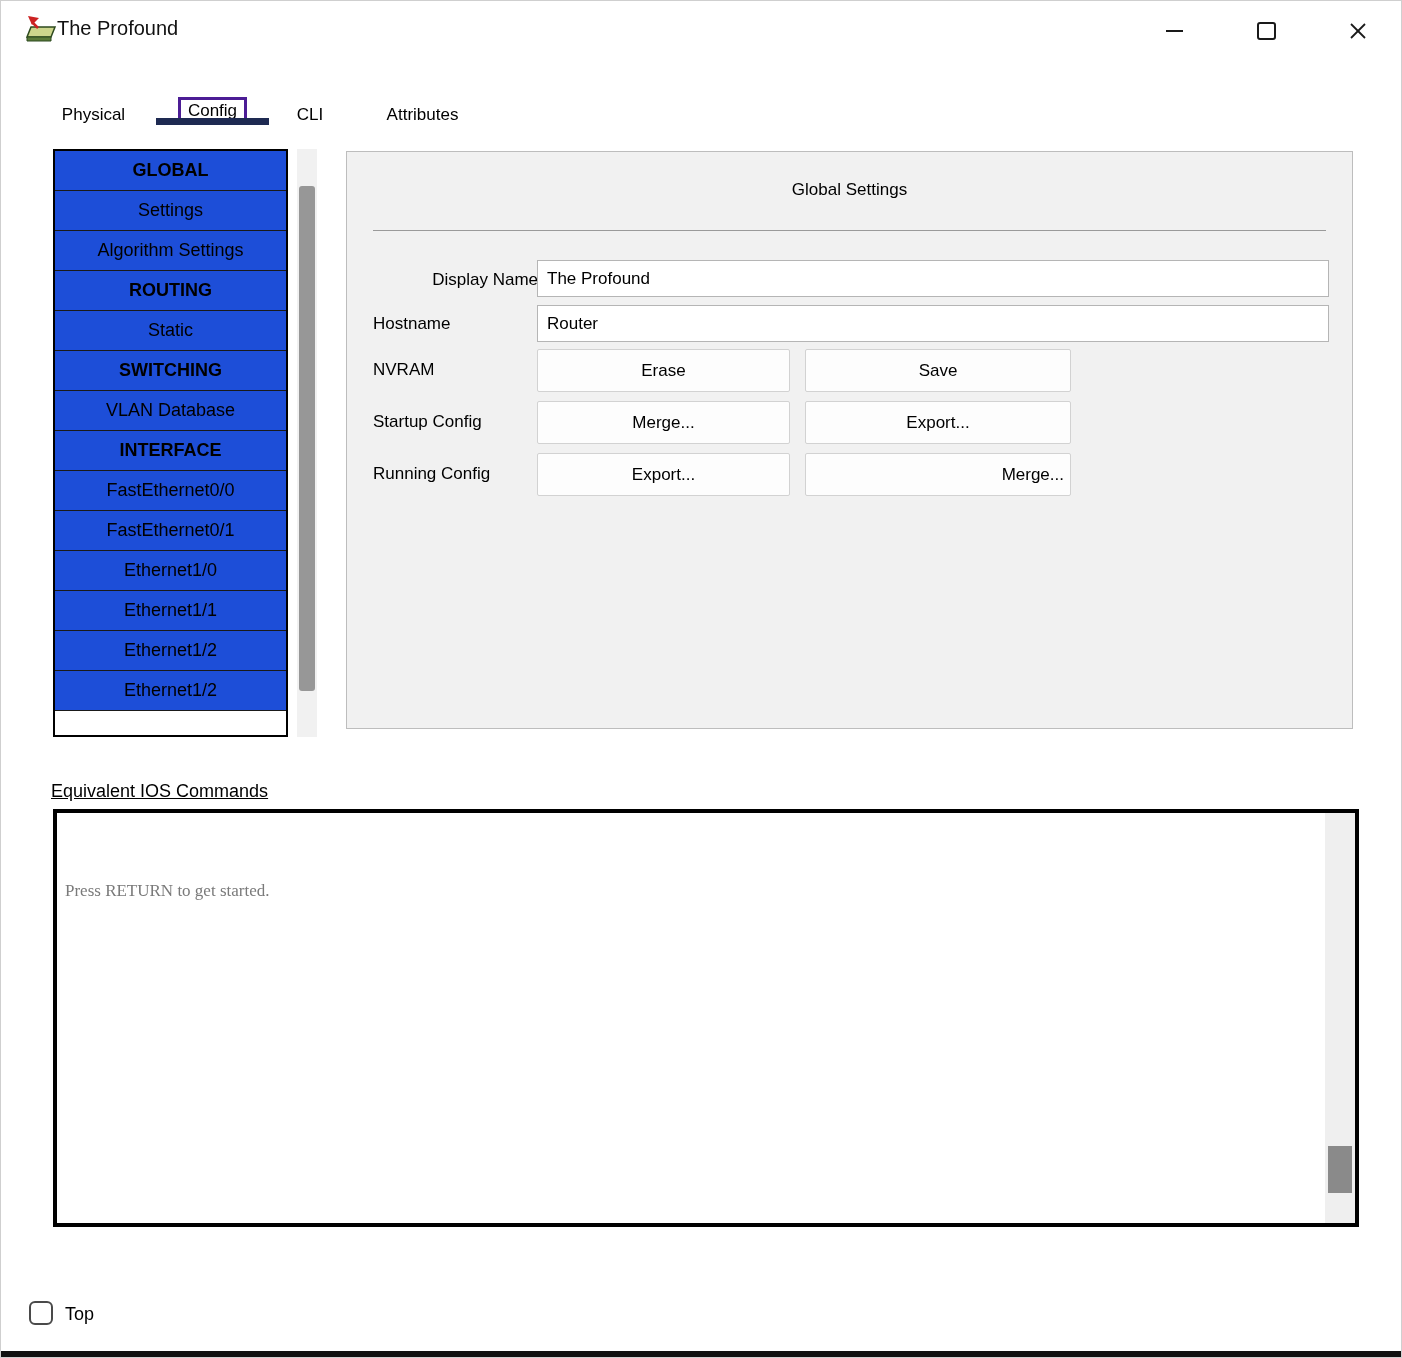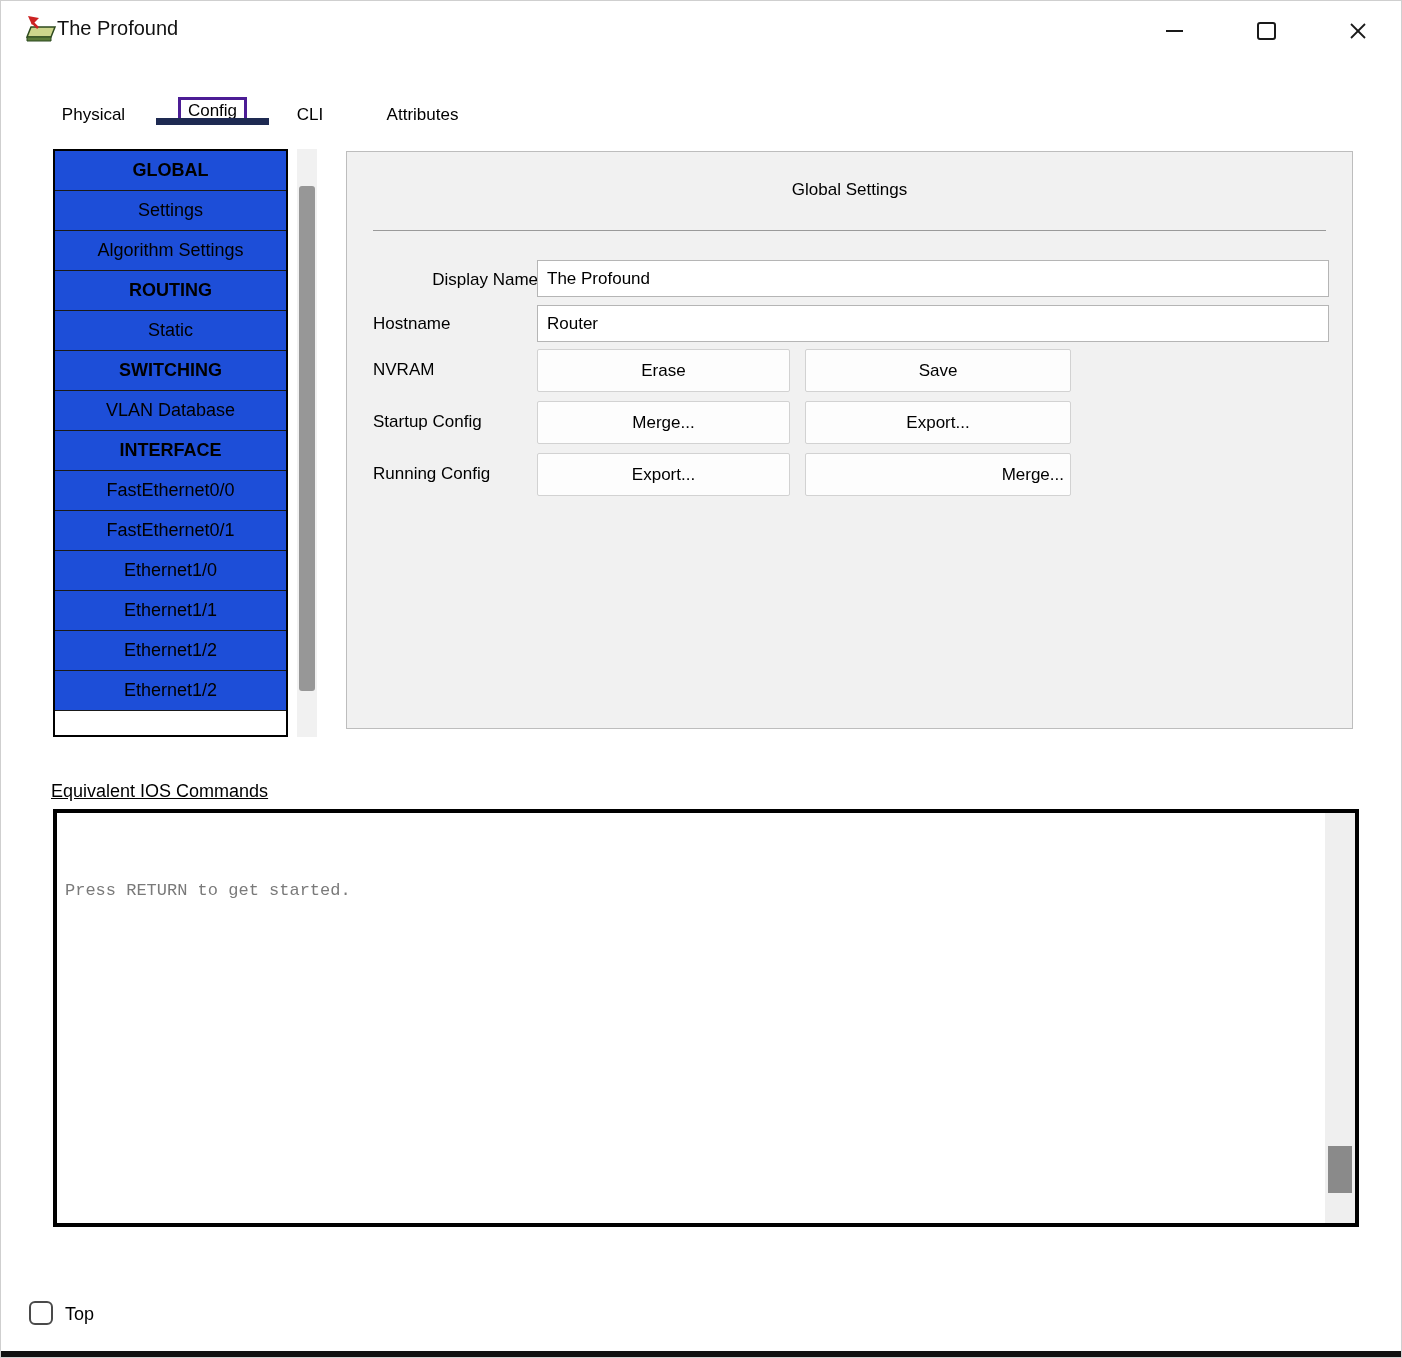--- a/index.html
+++ b/index.html
@@ -38,21 +38,21 @@
   .panel-title{position:absolute;left:0;right:0;top:28px;text-align:center;font-size:17px;}
   .panel-sep{position:absolute;left:26px;right:26px;top:78px;border-top:1px solid #9a9a9a;}
   .frm-label{position:absolute;left:26px;width:165px;font-size:17px;}
   .frm-input{position:absolute;left:190px;width:792px;height:37px;border:1px solid #b5b5b5;background:#fff;font-size:17px;padding:0 9px;box-sizing:border-box;font-family:"Liberation Sans", sans-serif;}
   .frm-btn{position:absolute;height:43px;background:#fdfdfd;border:1px solid #d2d2d2;border-radius:2px;font-size:17px;font-family:"Liberation Sans", sans-serif;cursor:pointer;padding-left:6px;}
   .btn-a{left:190px;width:253px;}
   .btn-b{left:458px;width:266px;}
   
   .ios-label{position:absolute;left:50px;top:780px;font-size:18px;text-decoration:underline;}
   .terminal{position:absolute;left:52px;top:808px;width:1306px;height:418px;background:#fff;border:4px solid #000;box-sizing:border-box;}
-  .term-text{position:absolute;left:8px;top:68px;font-family:Liberation Mono, monospace;font-size:17px;color:#7a7a7a;white-space:pre;}
+  .term-text{position:absolute;left:8px;top:68px;font-family:Liberation Serif, serif;font-size:17px;color:#7a7a7a;white-space:pre;}
   .term-scroll{position:absolute;right:0;top:0;bottom:0;width:30px;background:#efefef;}
   .term-thumb{position:absolute;left:3px;right:3px;top:333px;height:47px;background:#8a8a8a;cursor:pointer;}
   
   .footer-check{position:absolute;left:28px;top:1300px;width:24px;height:24px;border:2px solid #4a4a4a;border-radius:6px;background:#fff;box-sizing:border-box;cursor:pointer;}
   .footer-label{position:absolute;left:64px;top:1303px;font-size:18px;}
   .bottom-strip{position:absolute;left:0;bottom:0;width:100%;height:6px;background:#101010;}
 </style>
 </head>
 <body>
 

